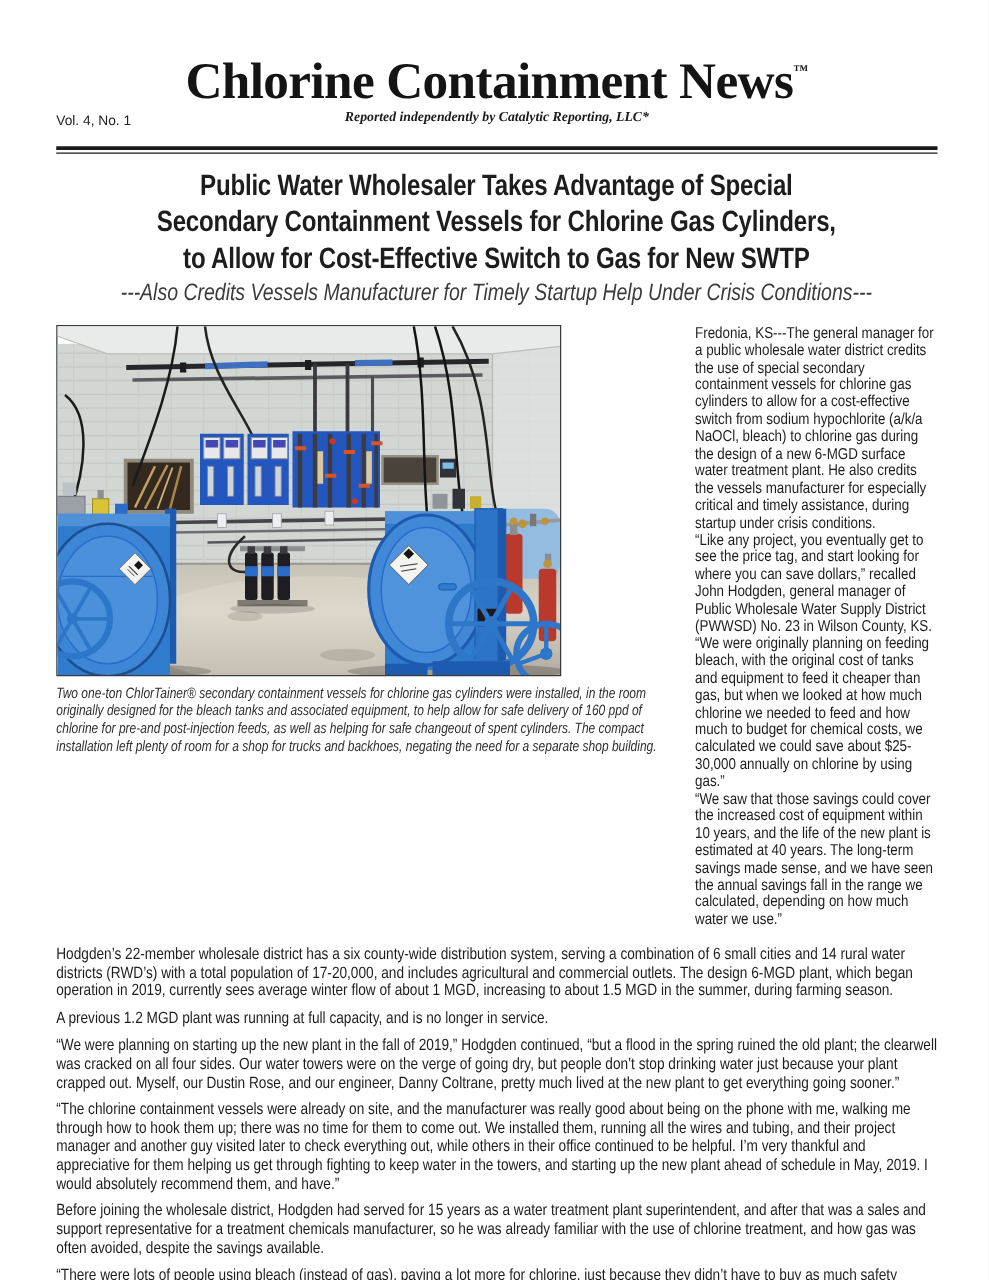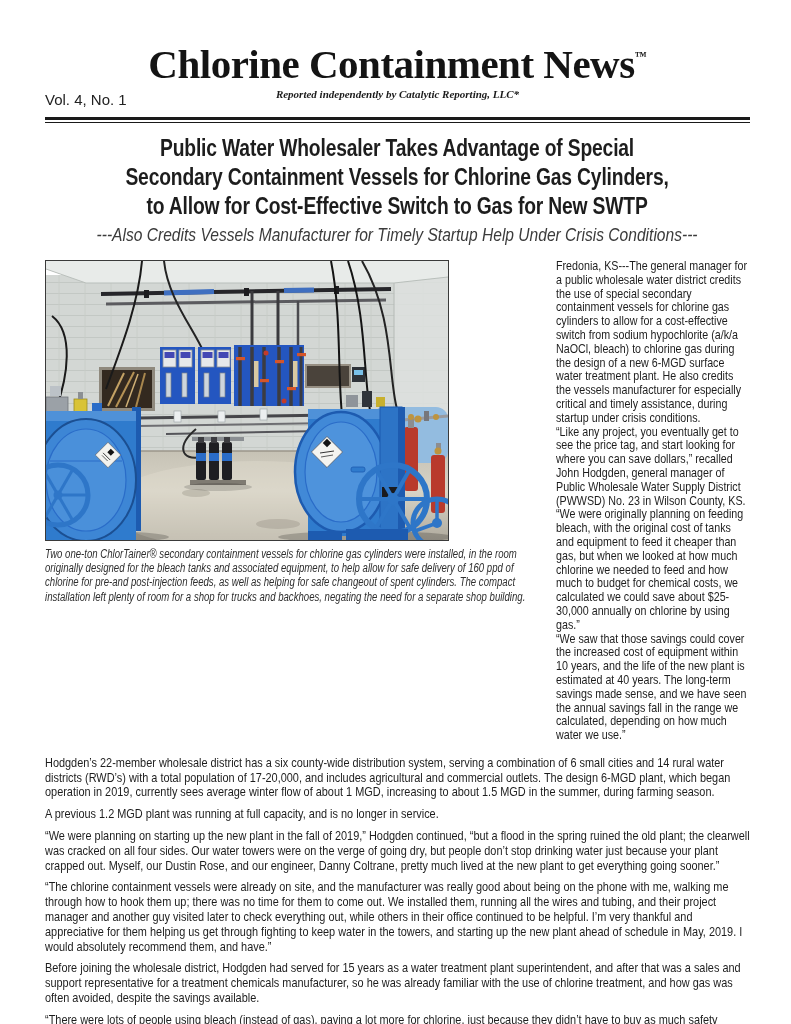--- a/index.html
+++ b/index.html
@@ -10,21 +10,21 @@
   }
   
   .masthead-title {
     text-align:center; font-family:"Liberation Serif", serif;
     font-weight:bold; font-size:41px; line-height:44px; color:#141414;
     letter-spacing:-0.5px;
   }
   .masthead-title sup { font-size:12px; vertical-align:18px; letter-spacing:0; }
   .masthead-row { position:relative; height:20px; margin-top:2px; }
   .vol {
-    position:absolute; left:0; top:3px; font-size:15px; color:#222;
+    position:absolute; left:0; top:3px; font-size:11px; color:#222;
   }
   .tagline {
     display:block; text-align:center; font-family:"Liberation Serif", serif;
     font-weight:bold; font-style:italic; font-size:11px; color:#1a1a1a;
   }
   .rule-double {
     margin-top:9px; height:2px;
     border-top:3px solid var(--rule,#1a1a1a);
     border-bottom:1px solid var(--rule,#1a1a1a);
   }

